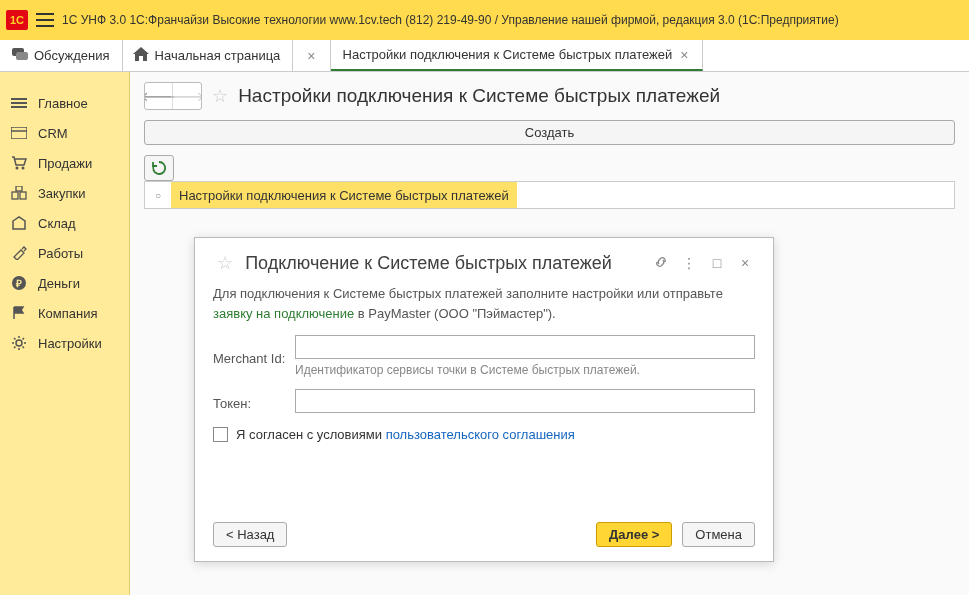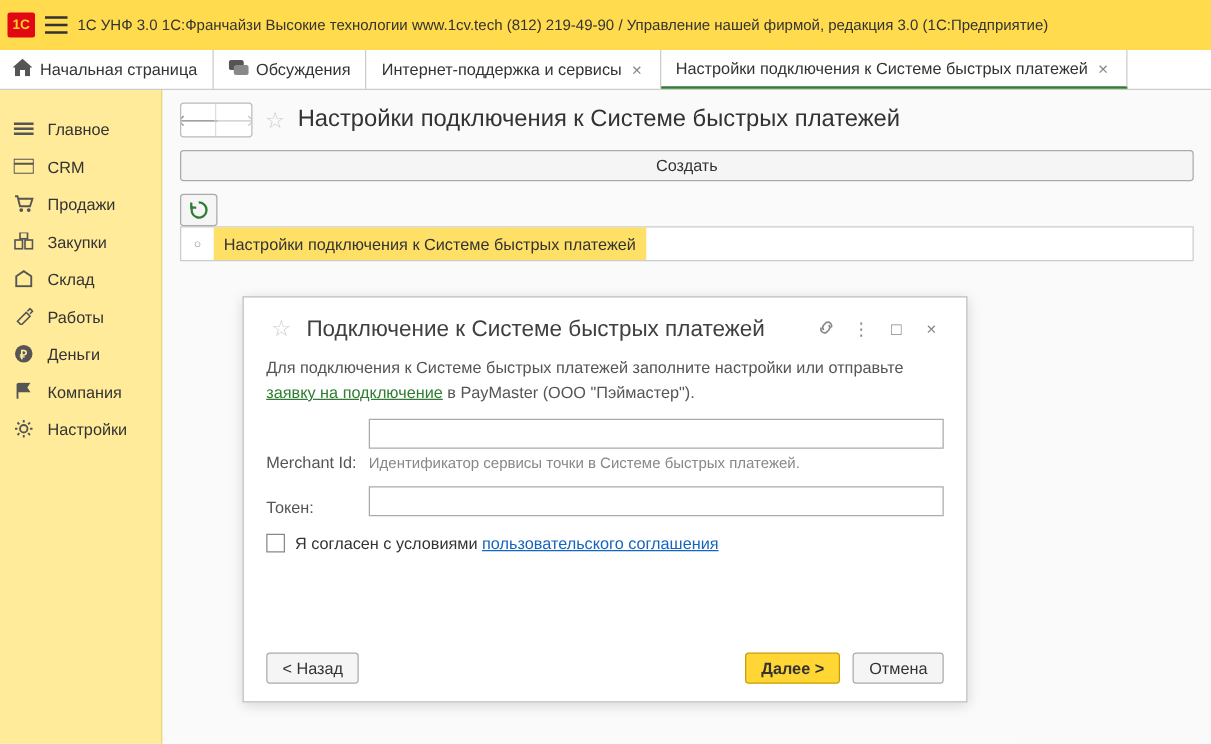--- a/index.html
+++ b/index.html
@@ -146,23 +146,23 @@
     box-shadow: 0 2px 10px rgba(0,0,0,.15);
     padding: 14px 18px;
   }
   .dialog-header {
     display: flex; align-items: center; gap: 8px;
     margin-bottom: 10px;
   }
   .dialog-title { font-size: 18px; flex: 1; color: #404040; }
   .dialog-ctrl { color: #888; width: 20px; text-align: center; cursor: pointer; font-size: 14px; }
   .dialog-body { color: #555; font-size: 13px; line-height: 1.5; }
-  .link { color: #1565c0; text-decoration: underline; cursor: pointer; }
+  .link { color: #1565c0; cursor: pointer; }
   .link.green { color: #2e7d32; }
-  .form-row { display: flex; align-items: flex-end; margin-top: 12px; }
+  .form-row { display: flex; align-items: center; margin-top: 12px; }
   .form-label { width: 82px; padding-top: 4px; color: #555; }
   .form-field { flex: 1; }
   .form-input {
     width: 100%; height: 24px;
     border: 1px solid #aaa;
     padding: 2px 6px;
     font-size: 13px;
   }
   .form-hint { color: #888; font-size: 12px; margin-top: 4px; }
   .check-row { display: flex; gap: 8px; margin-top: 14px; }
@@ -189,39 +189,38 @@
   <div class="logo-1c">1C</div>
   <div class="burger-icon">
       <span></span>
       <span></span>
       <span></span>
     </div>
   <div class="titlebar-text">1С УНФ 3.0 1С:Франчайзи Высокие технологии www.1cv.tech (812) 219-49-90 / Управление нашей фирмой, редакция 3.0  (1С:Предприятие)</div>
 </div>
 
 <div class="tabbar">
-  <div class="tab home">
-    <span>
-      <svg width="16" height="14" viewBox="0 0 16 14">
-          <path d="M8 0 L0 7 h2 v7 h4 v-5 h4 v5 h4 v-7 h2 Z" fill="#555"></path>
-        </svg>
-    </span>
-    <span>Начальная страница</span>
-  </div>
   <div class="tab">
     <span>
       <svg width="16" height="14" viewBox="0 0 16 14">
           <rect x="0" y="1" width="12" height="8" rx="2" fill="#555"></rect>
           <rect x="4" y="5" width="12" height="8" rx="2" fill="#888"></rect>
         </svg>
     </span>
     <span>Обсуждения</span>
   </div>
+  <div class="tab home">
+    <span>
+      <svg width="16" height="14" viewBox="0 0 16 14">
+          <path d="M8 0 L0 7 h2 v7 h4 v-5 h4 v5 h4 v-7 h2 Z" fill="#555"></path>
+        </svg>
+    </span>
+    <span>Начальная страница</span>
+  </div>
   <div class="tab">
-    <span>Интернет-поддержка и сервисы</span>
     <span class="tab-close">×</span>
   </div>
   <div class="tab active">
     <span>Настройки подключения к Системе быстрых платежей</span>
     <span class="tab-close">×</span>
   </div>
 </div>
 
 <div class="layout">
   <div class="sidebar">

